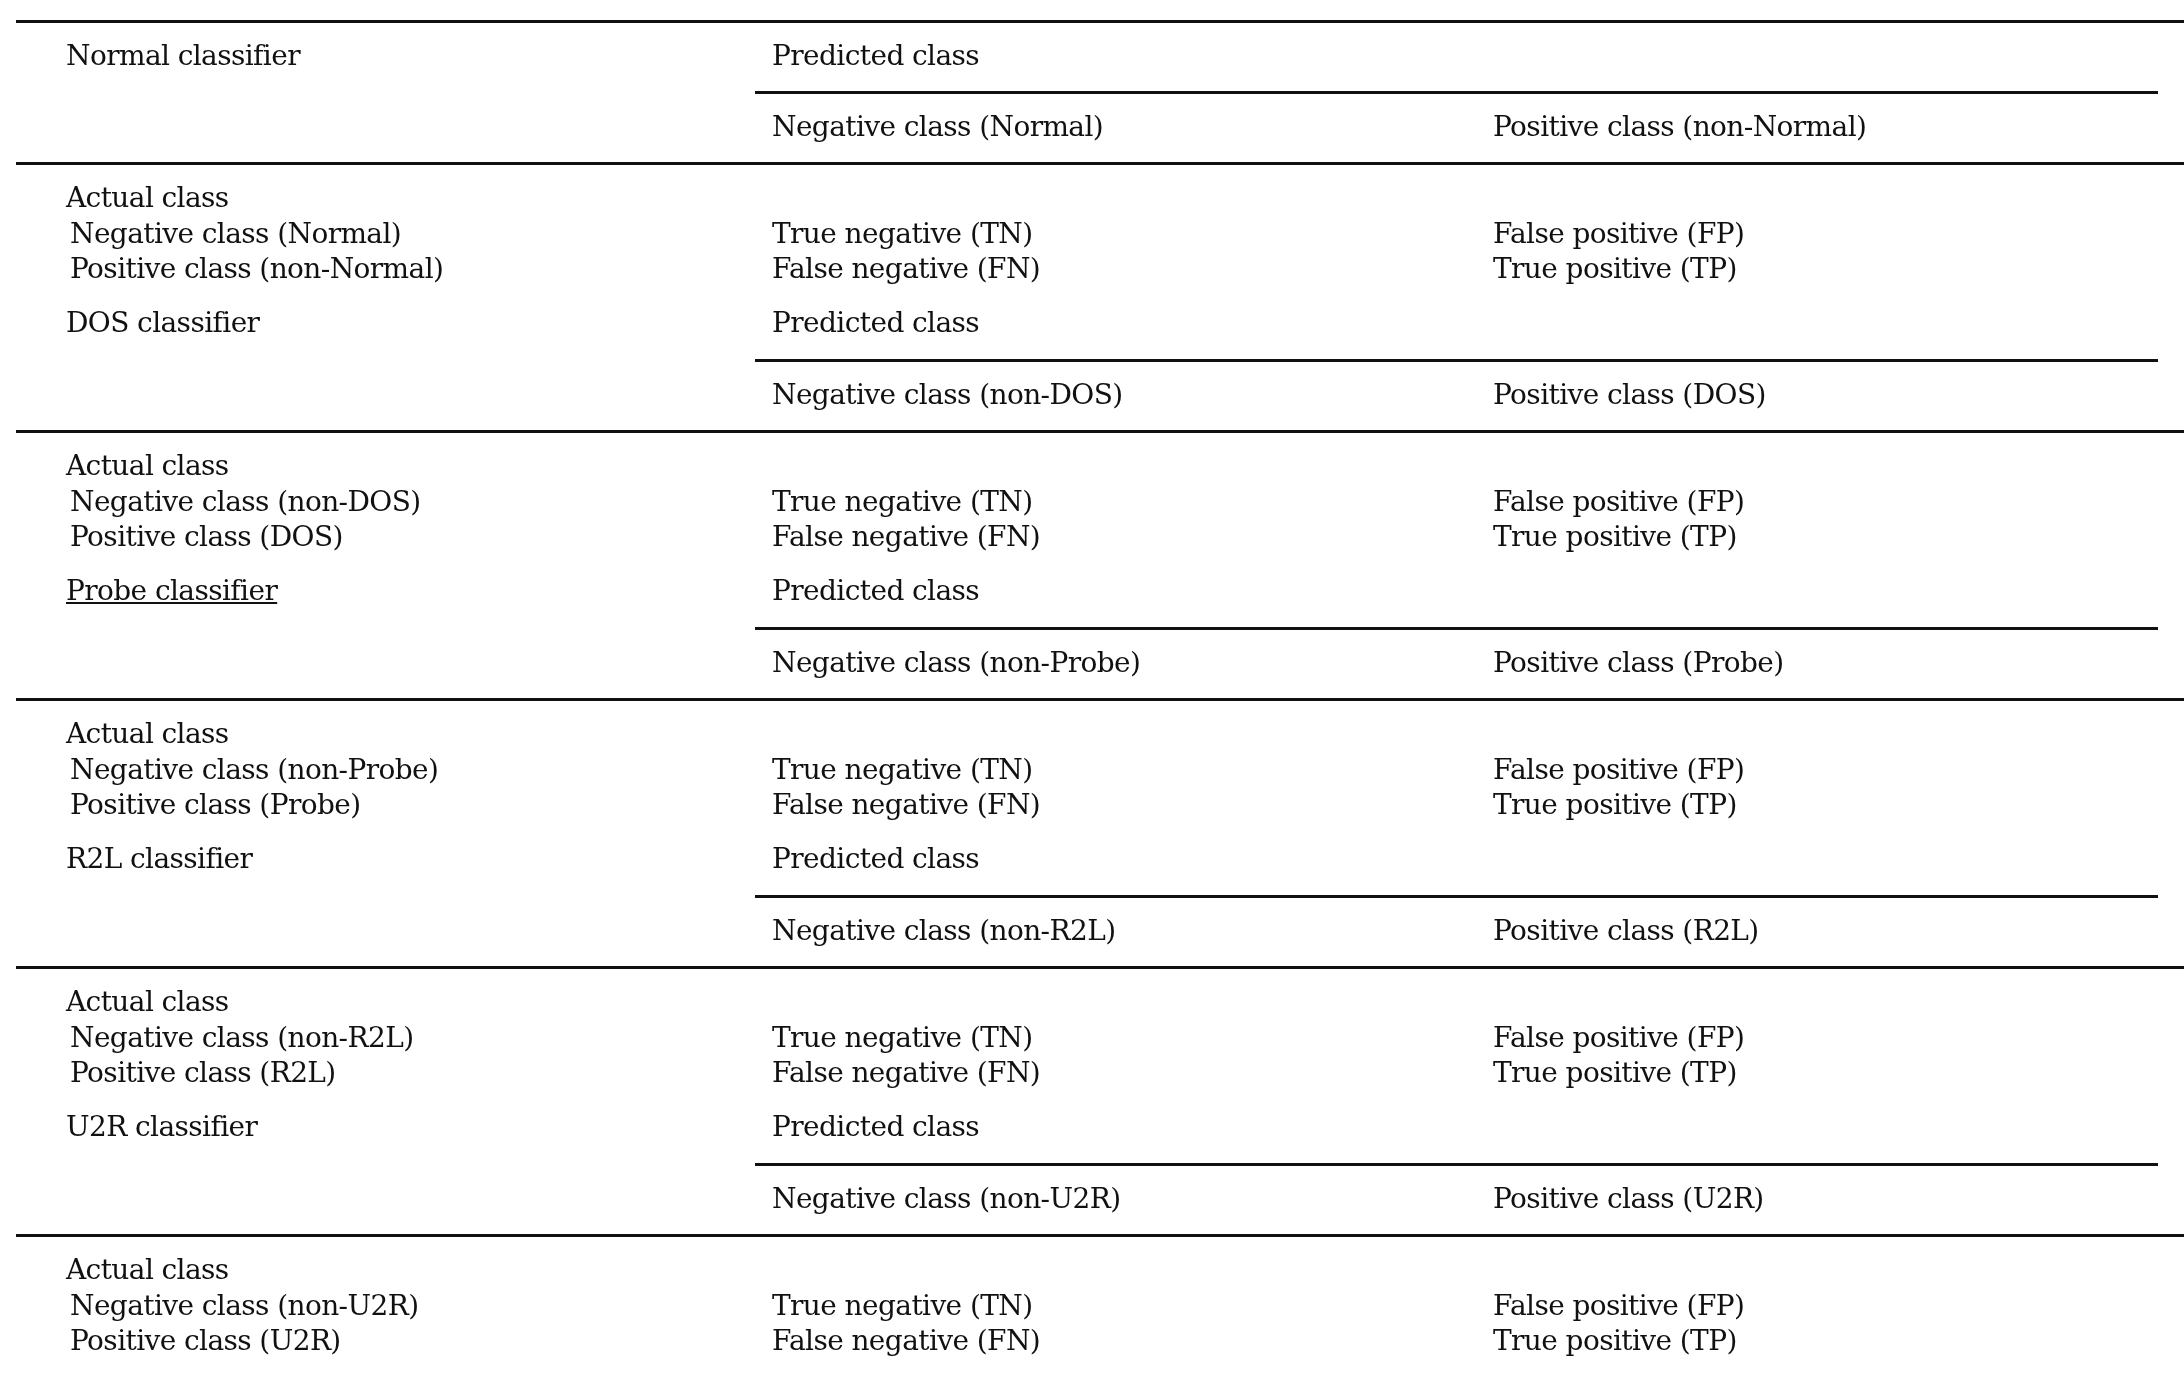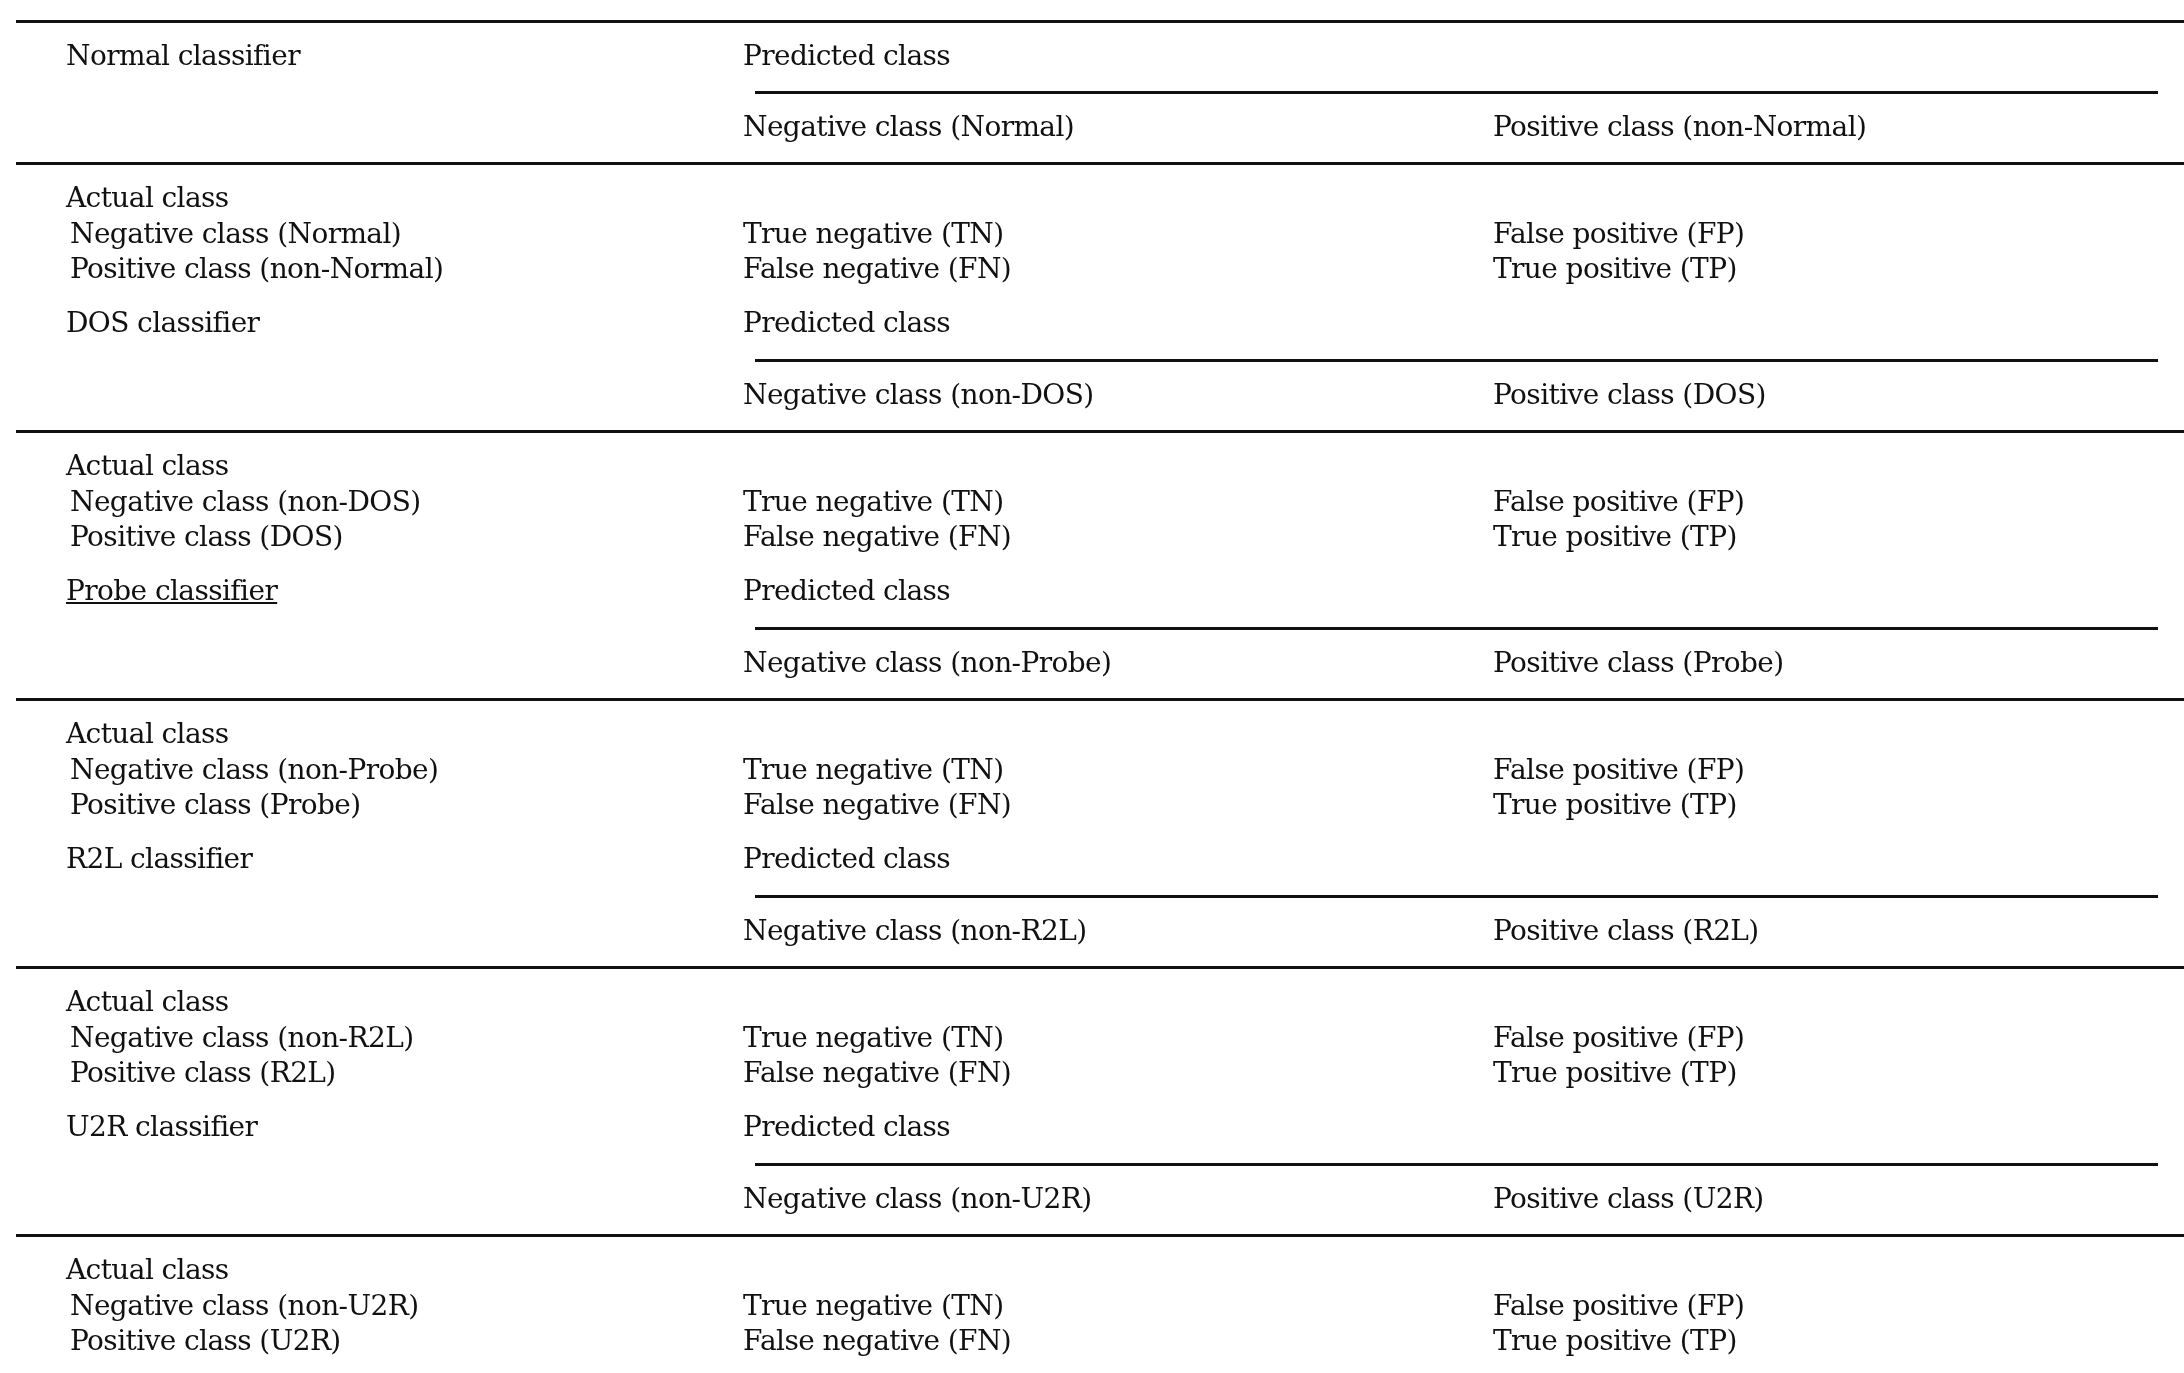--- a/index.html
+++ b/index.html
@@ -6,21 +6,21 @@
   body { width: 2184px; height: 1373px; position: relative; overflow: hidden;
          font-family: "DejaVu Serif", "Liberation Serif", serif; color: #111111; }
   #table { position: absolute; left: 0; top: 0; width: 2184px; height: 1373px; }
   .rule { position: absolute; height: 3px; background: #111111; }
   .full-rule { left: 16px; right: 0; }
   .partial-rule { left: 755px; width: 1403px; }
   .block { position: absolute; left: 0; width: 2184px; height: 268px; }
   .txt { position: absolute; font-size: 28px; line-height: 34px; white-space: nowrap; letter-spacing: -0.6px; }
   .c0 { left: 50px; margin-left: 16px; }
   .c0i { left: 70px; }
-  .c1 { left: 743px; }
+  .c1 { left: 772px; }
   .c2 { left: 1493px; }
 </style>
 </head>
 <body>
 
 <div id="table">
   <div class="rule full-rule" style="top:20px;"></div>
 
   <div class="block" style="top:0px;">
     <div class="txt c0" style="top:39px;">Normal classifier</div>

